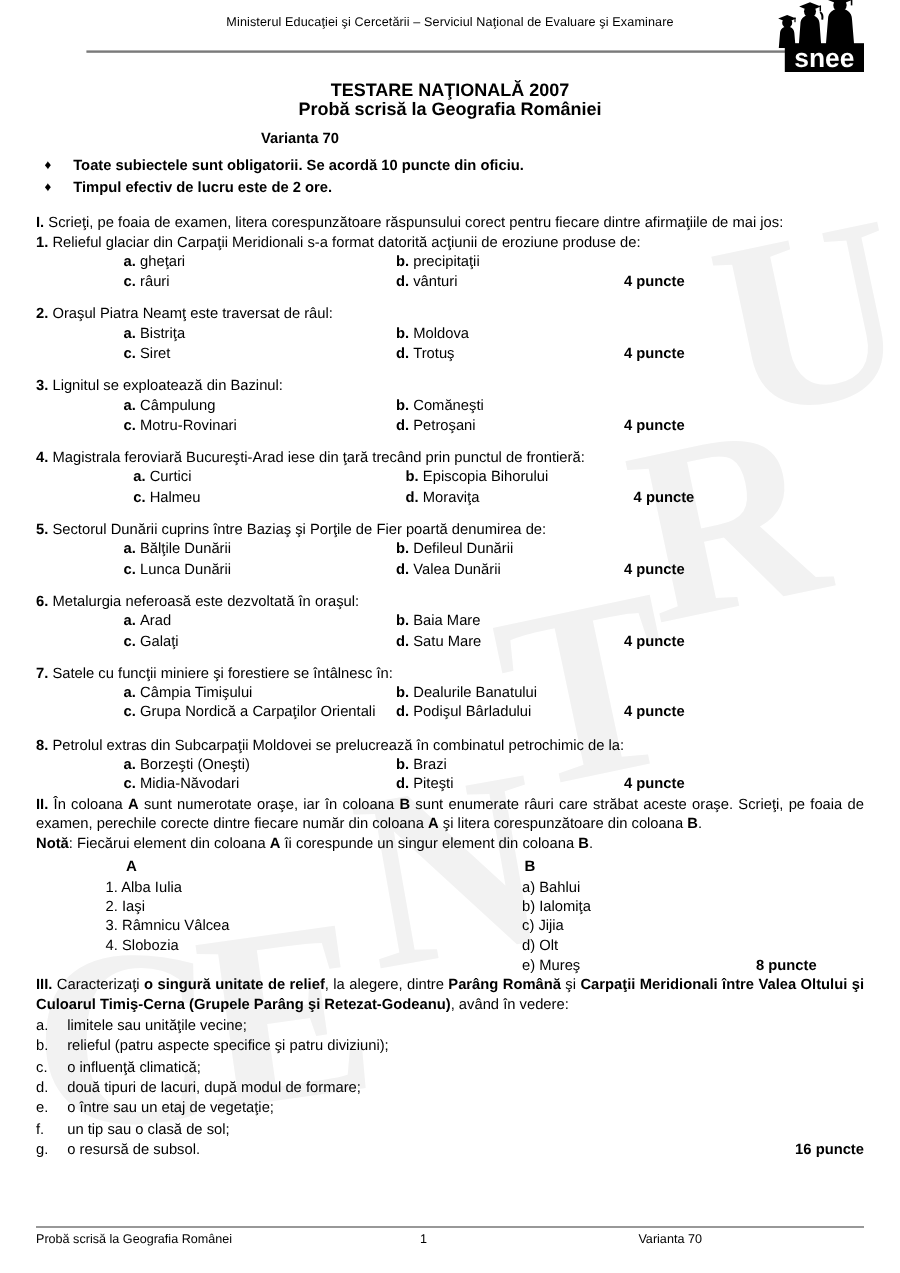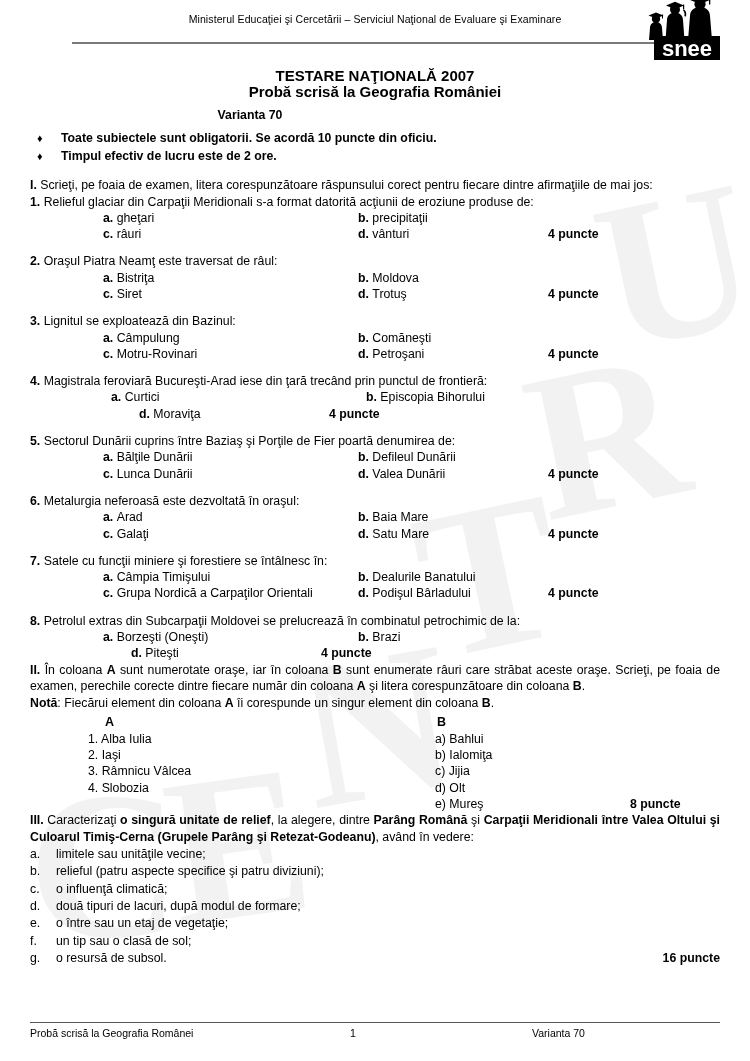--- a/index.html
+++ b/index.html
@@ -116,21 +116,21 @@
   .q-stem { }
   .q-num { font-weight: bold; }
   .q-options { position: relative; }
   .opt-row {
     display: flex;
     position: relative;
     padding-left: 73px;
   }
   .question.indent-more .opt-row { padding-left: 81px; }
   .opt-a, .opt-c { width: 227px; flex: 0 0 227px; }
-  .opt-b, .opt-d { width: 190px; flex: 0 0 190px; margin-left: 28px; }
+  .opt-b, .opt-d { width: 190px; flex: 0 0 190px; }
   .opt-letter { font-weight: bold; }
   .points { font-weight: bold; }
   .q-gap { height: 11px; }
 
   
   #sec2 {
     font-size: 12.3px;
     line-height: 16.5px;
     text-align: justify;
   }
@@ -297,20 +297,21 @@
       </div>
       <div class="q-gap"></div>
       <div class="question indent-more">
         <div class="q-stem"><span class="q-num">4. </span><span>Magistrala feroviară Bucureşti-Arad iese din ţară trecând prin punctul de frontieră:</span></div>
         <div class="q-options">
           <div class="opt-row">
             <div class="opt-a"><span class="opt-letter">a. </span><span>Curtici</span></div>
             <div class="opt-b"><span class="opt-letter">b. </span><span>Episcopia Bihorului</span></div>
           </div>
           <div class="opt-row">
+            <div class="opt-c"><span class="opt-letter">c. </span><span>Halmeu</span></div>
             <div class="opt-d"><span class="opt-letter">d. </span><span>Moraviţa</span></div>
             <span class="points">4 puncte</span>
           </div>
         </div>
       </div>
       <div class="q-gap"></div>
       <div class="question">
         <div class="q-stem"><span class="q-num">5. </span><span>Sectorul Dunării cuprins între Baziaş şi Porţile de Fier poartă denumirea de:</span></div>
         <div class="q-options">
           <div class="opt-row">
@@ -356,20 +357,21 @@
       </div>
       <div class="q-gap"></div>
       <div class="question">
         <div class="q-stem"><span class="q-num">8. </span><span>Petrolul extras din Subcarpaţii Moldovei se prelucrează în combinatul petrochimic de la:</span></div>
         <div class="q-options">
           <div class="opt-row">
             <div class="opt-a"><span class="opt-letter">a. </span><span>Borzeşti  (Oneşti)</span></div>
             <div class="opt-b"><span class="opt-letter">b. </span><span>Brazi</span></div>
           </div>
           <div class="opt-row">
+            <div class="opt-c"><span class="opt-letter">c. </span><span>Midia-Năvodari</span></div>
             <div class="opt-d"><span class="opt-letter">d. </span><span>Piteşti</span></div>
             <span class="points">4 puncte</span>
           </div>
         </div>
       </div>
     </div>
 
   <div id="sec2">
     <div>
       <b>II.</b>

